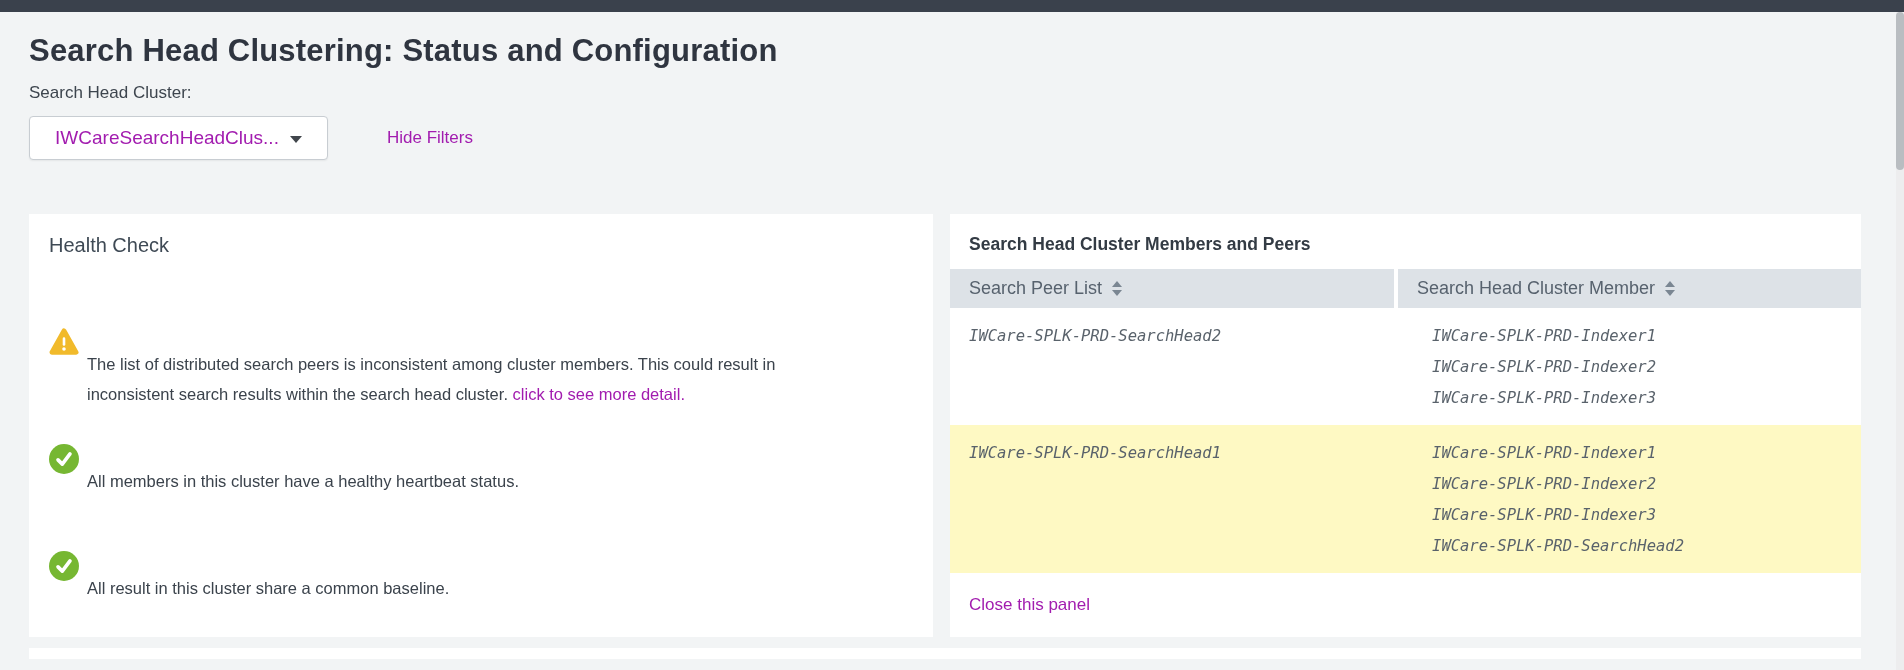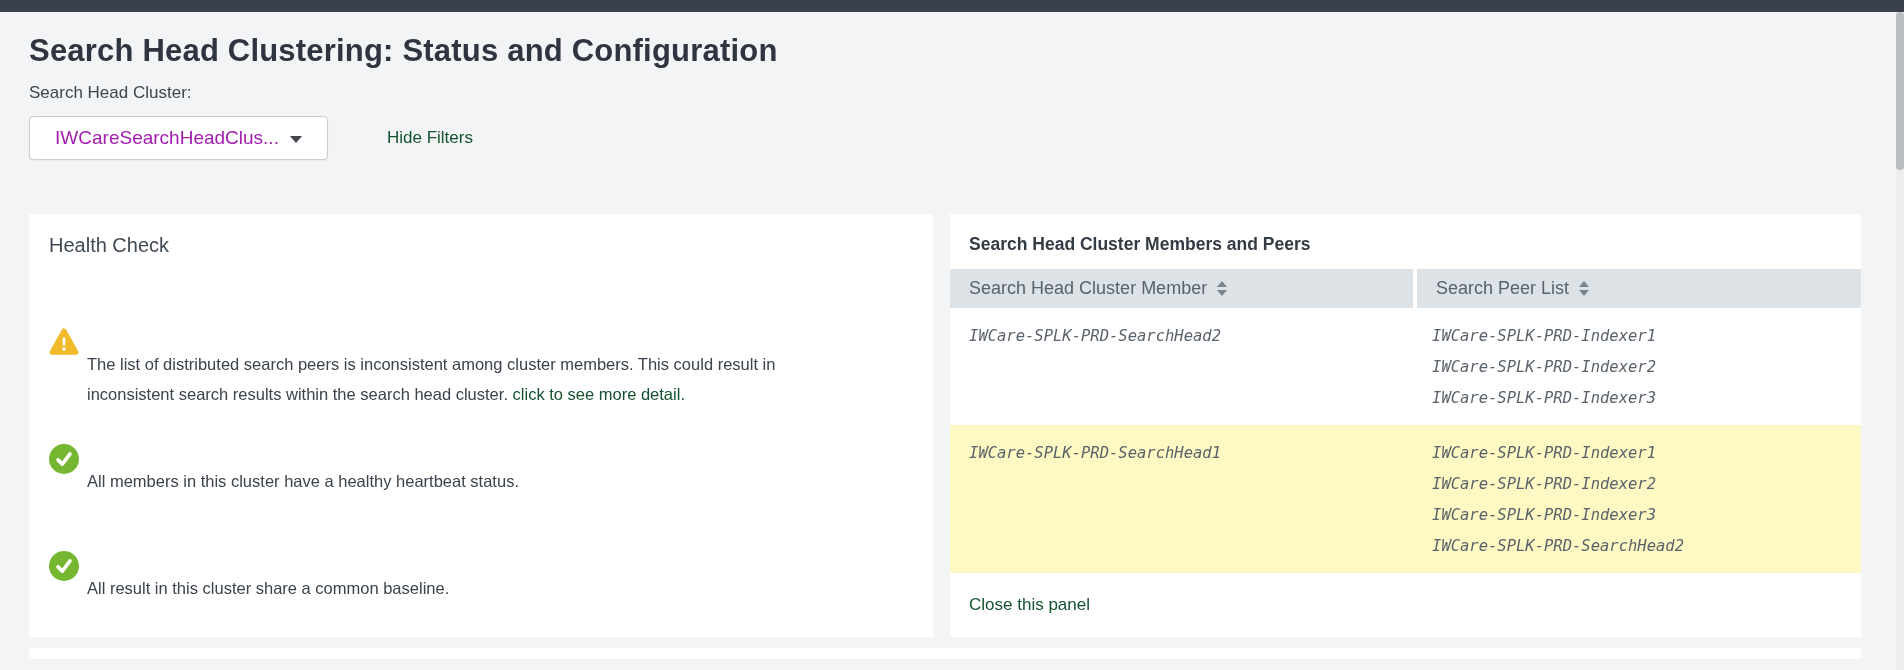--- a/index.html
+++ b/index.html
@@ -21,21 +21,21 @@
     width:299px;height:44px;box-sizing:border-box;
     border:1px solid #c8cdd2;border-radius:4px;background:#fff;
     box-shadow:0 1px 2px rgba(0,0,0,.06);
     display:flex;align-items:center;justify-content:center;gap:11px;
     font-size:19px;color:#a21caf;cursor:pointer;
   }
   .caret-down{
     width:0;height:0;border-left:6px solid transparent;border-right:6px solid transparent;
     border-top:7px solid #41464c;margin-top:2px;
   }
-  .link{color:#14532d;text-decoration:none;cursor:pointer;}
+  .link{color:#a21caf;text-decoration:none;cursor:pointer;}
   .hide-filters{margin-left:59px;font-size:17px;}
 
   .cards{margin-top:54px;display:flex;gap:17px;align-items:flex-end;}
   .card{background:#fff;height:423px;box-sizing:border-box;}
 
   
   .card.health{width:906px;padding:19px 20px;}
   .hc-title{font-size:20px;font-weight:400;color:#3f4a55;line-height:24px;}
   .hc-item{display:flex;align-items:flex-start;}
   .hc-item.i0{margin-top:35px;}
@@ -133,29 +133,29 @@
             </svg>
         </span>
         <div class="hc-text">All result in this cluster share a common baseline.</div>
       </div>
     </div>
 
     <div class="card members">
       <div class="mp-title">Search Head Cluster Members and Peers</div>
 
       <div class="mp-header">
-        <div class="mp-th col1">
-          <span>Search Head Cluster Member</span>
+        <div class="mp-th col2">
+          <span>Search Peer List</span>
           <span class="sort-icon">
               <span class="up"></span>
               <span class="down"></span>
             </span>
         </div>
-        <div class="mp-th col2">
-          <span>Search Peer List</span>
+        <div class="mp-th col1">
+          <span>Search Head Cluster Member</span>
           <span class="sort-icon">
               <span class="up"></span>
               <span class="down"></span>
             </span>
         </div>
       </div>
 
       <div class="mp-row">
         <div class="mp-cell col1">IWCare-SPLK-PRD-SearchHead2</div>
         <div class="mp-cell col2">

